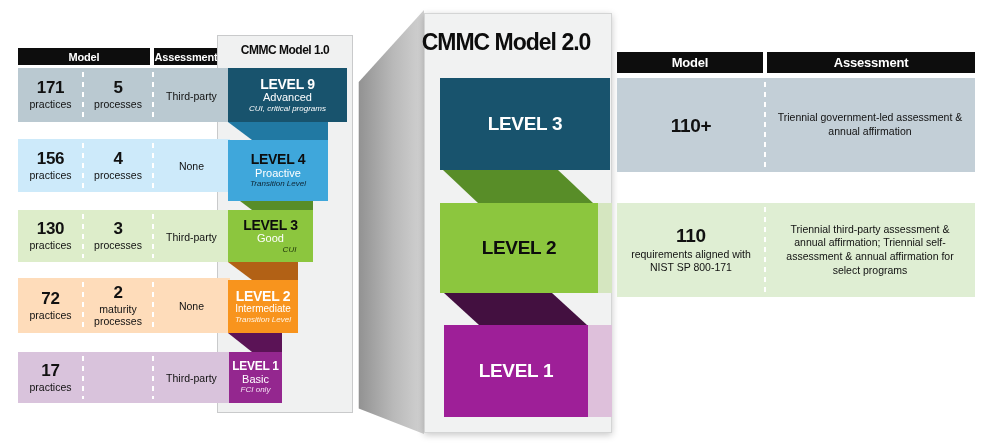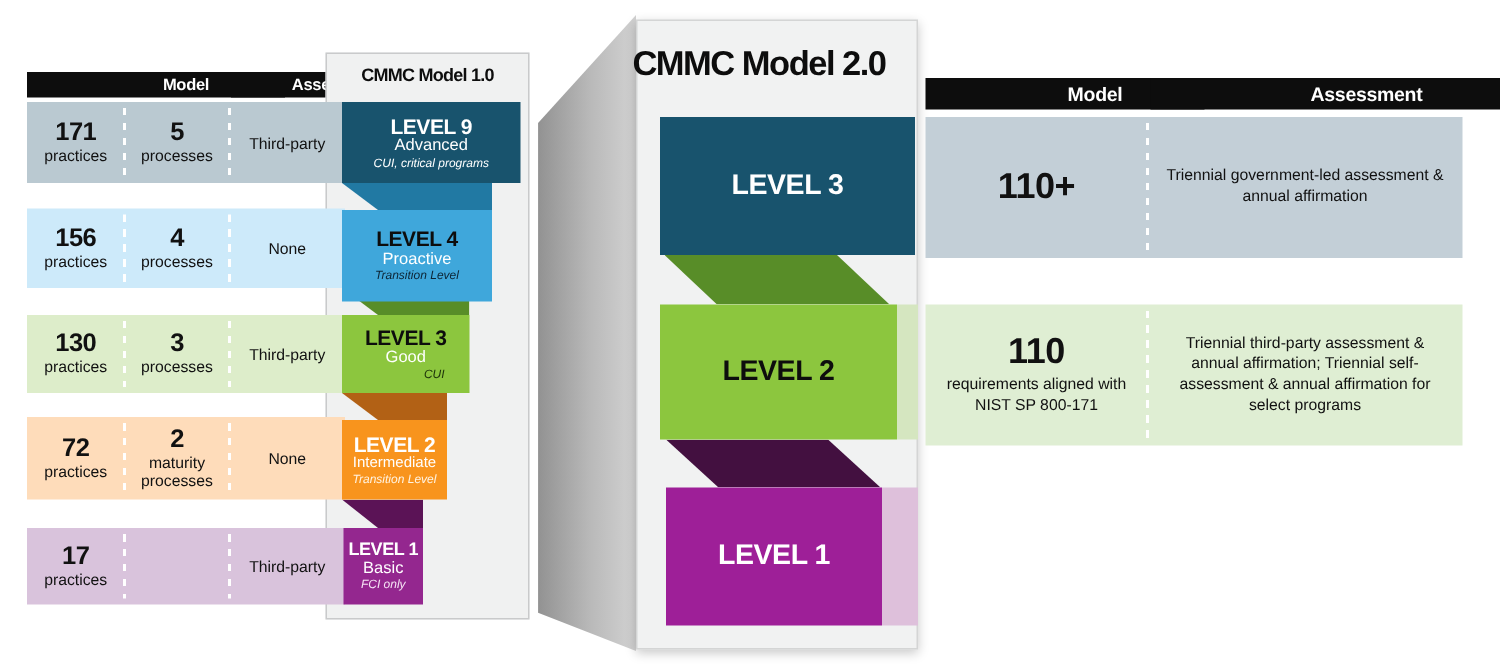--- a/index.html
+++ b/index.html
@@ -4,30 +4,30 @@
 <style>
   html,body{margin:0;padding:0;background:#fff;}
   #scene{
     position:relative;width:1000px;height:448px;background:#fff;overflow:hidden;
     font-family:"Liberation Sans","DejaVu Sans",sans-serif;color:#111;
   }
   .abs{position:absolute;}
   
   .hbar{
     background:#0d0d0d;color:#fff;display:flex;align-items:center;justify-content:center;
-    font-weight:bold;letter-spacing:-0.2px;padding-left:40px;
+    font-weight:bold;letter-spacing:-0.2px;
   }
   .hbar.small{font-size:11px;}
   .hbar.big{font-size:13px;}
   
   .lrow{display:grid;grid-template-columns:65px 70px 77px;z-index:2;}
   .rrow{display:grid;grid-template-columns:148px 210px;z-index:2;}
   .cell{display:flex;flex-direction:column;align-items:center;justify-content:center;text-align:center;position:relative;}
   .num{font-weight:bold;font-size:17px;line-height:1;letter-spacing:-0.3px;}
-  .bignum{font-weight:bold;font-size:24px;line-height:1;letter-spacing:-0.3px;}
+  .bignum{font-weight:bold;font-size:19px;line-height:1;letter-spacing:-0.3px;}
   .numlbl{font-size:10.5px;line-height:1.15;margin-top:2px;}
   .desc{font-size:10.5px;line-height:1.25;margin-top:3px;max-width:122px;}
   .assess{font-size:10.5px;line-height:1.3;padding:0 12px;}
   .dsep{
     position:absolute;top:4px;bottom:4px;width:2px;z-index:3;
     background:repeating-linear-gradient(to bottom,#fff 0 5px,transparent 5px 10px);
   }
   
   .card{background:#f0f1f1;border:1px solid #c9cacb;box-sizing:border-box;z-index:1;}
   .card2{background:#f1f2f2;border:1px solid #d4d5d5;box-shadow:0 2px 7px rgba(0,0,0,.22);box-sizing:border-box;z-index:1;}

